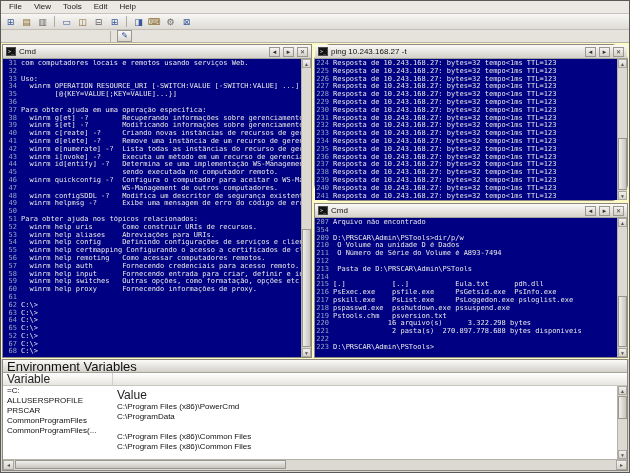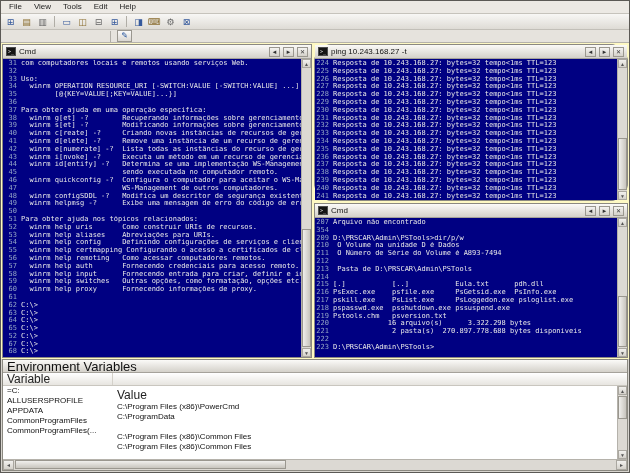--- a/index.html
+++ b/index.html
@@ -343,21 +343,21 @@
             <span class="ecol1">=C:</span>
             <span class="ecol2">C:\Program Files (x86)\PowerCmd</span>
           </div>
 
           <div class="erow">
             <span class="ecol1">ALLUSERSPROFILE</span>
             <span class="ecol2">C:\ProgramData</span>
           </div>
 
           <div class="erow">
-            <span class="ecol1">APPDATA</span>
+            <span class="ecol1">PRSCAR</span>
           </div>
 
           <div class="erow">
             <span class="ecol1">CommonProgramFiles</span>
             <span class="ecol2">C:\Program Files (x86)\Common Files</span>
           </div>
 
           <div class="erow">
             <span class="ecol1">CommonProgramFiles(...</span>
             <span class="ecol2">C:\Program Files (x86)\Common Files</span>

